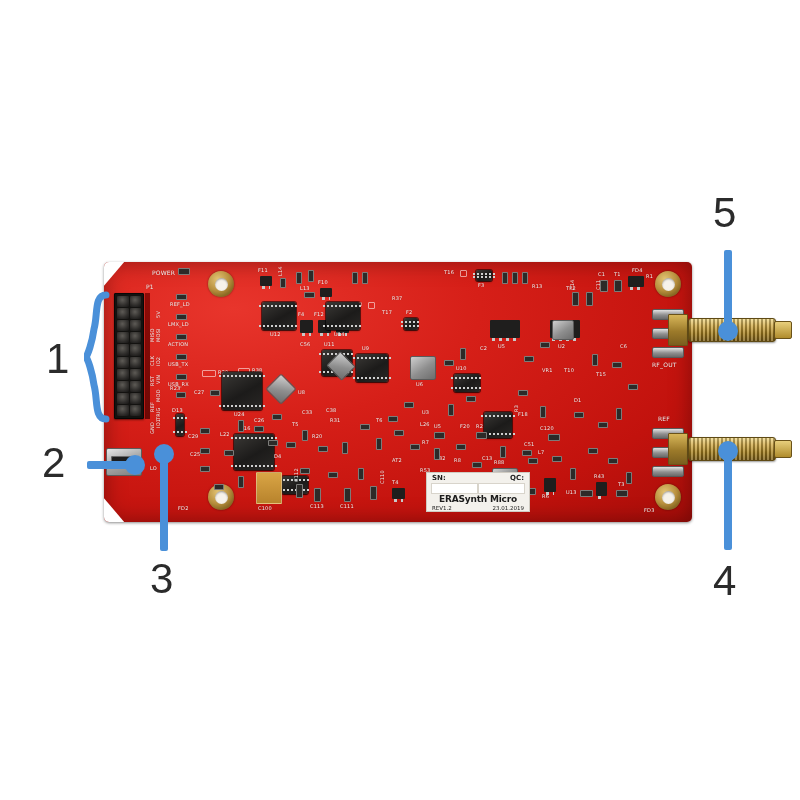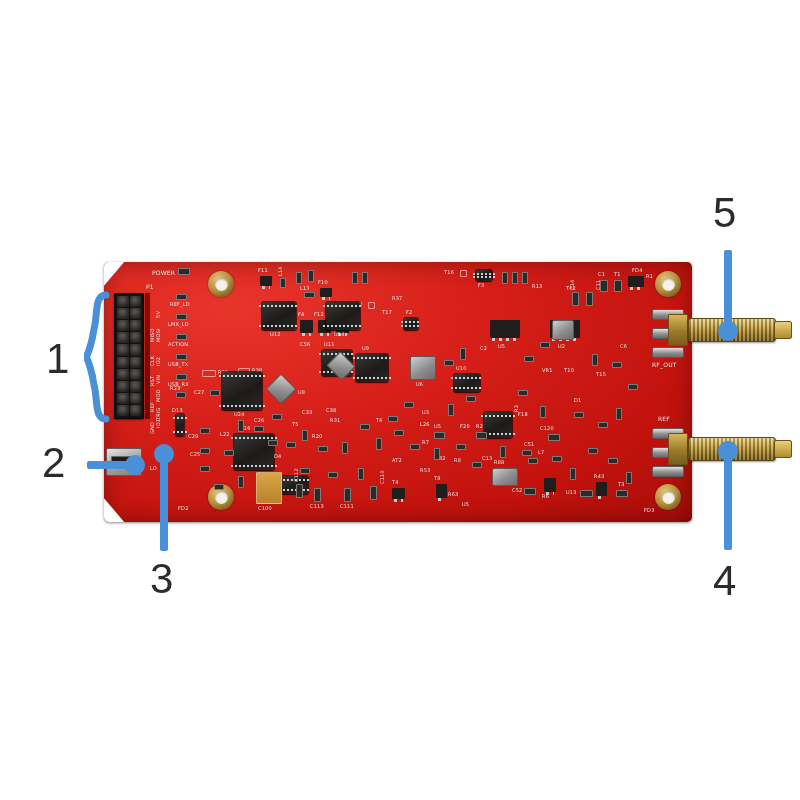--- a/index.html
+++ b/index.html
@@ -569,20 +569,35 @@
     <div class="part res" style="left:488px; top:92px; width:6px; height:12px;"></div>
     <div class="part res" style="left:508px; top:100px; width:10px; height:6px;"></div>
     <div class="part res" style="left:524px; top:122px; width:10px; height:6px;"></div>
     <div class="part res" style="left:96px; top:166px; width:10px; height:6px;"></div>
     <div class="part res" style="left:96px; top:186px; width:10px; height:6px;"></div>
     <div class="part res" style="left:96px; top:204px; width:10px; height:6px;"></div>
     <div class="part res" style="left:110px; top:222px; width:10px; height:6px;"></div>
     <div class="part res" style="left:134px; top:158px; width:6px; height:12px;"></div>
     <div class="part res" style="left:168px; top:152px; width:10px; height:6px;"></div>
 
+    <div class="label">
+      <div class="label-row1">
+        <span>SN:</span>
+        <span>QC:</span>
+      </div>
+      <div class="label-blanks">
+        <span></span>
+        <span></span>
+      </div>
+      <div class="label-title">ERASynth Micro</div>
+      <div class="label-row3">
+        <span>REV1.2</span>
+        <span>23.01.2019</span>
+      </div>
+    </div>
 
     <div class="sma-leg" style="left:548px; top:47px;"></div>
     <div class="sma-leg" style="left:548px; top:66px;"></div>
     <div class="sma-leg" style="left:548px; top:85px;"></div>
     <div class="silk s6" style="left:548px; top:100px;">RF_OUT</div>
 
     <div class="sma-leg" style="left:548px; top:166px;"></div>
     <div class="sma-leg" style="left:548px; top:185px;"></div>
     <div class="sma-leg" style="left:548px; top:204px;"></div>
     <div class="silk s6" style="left:554px; top:154px;">REF</div>

